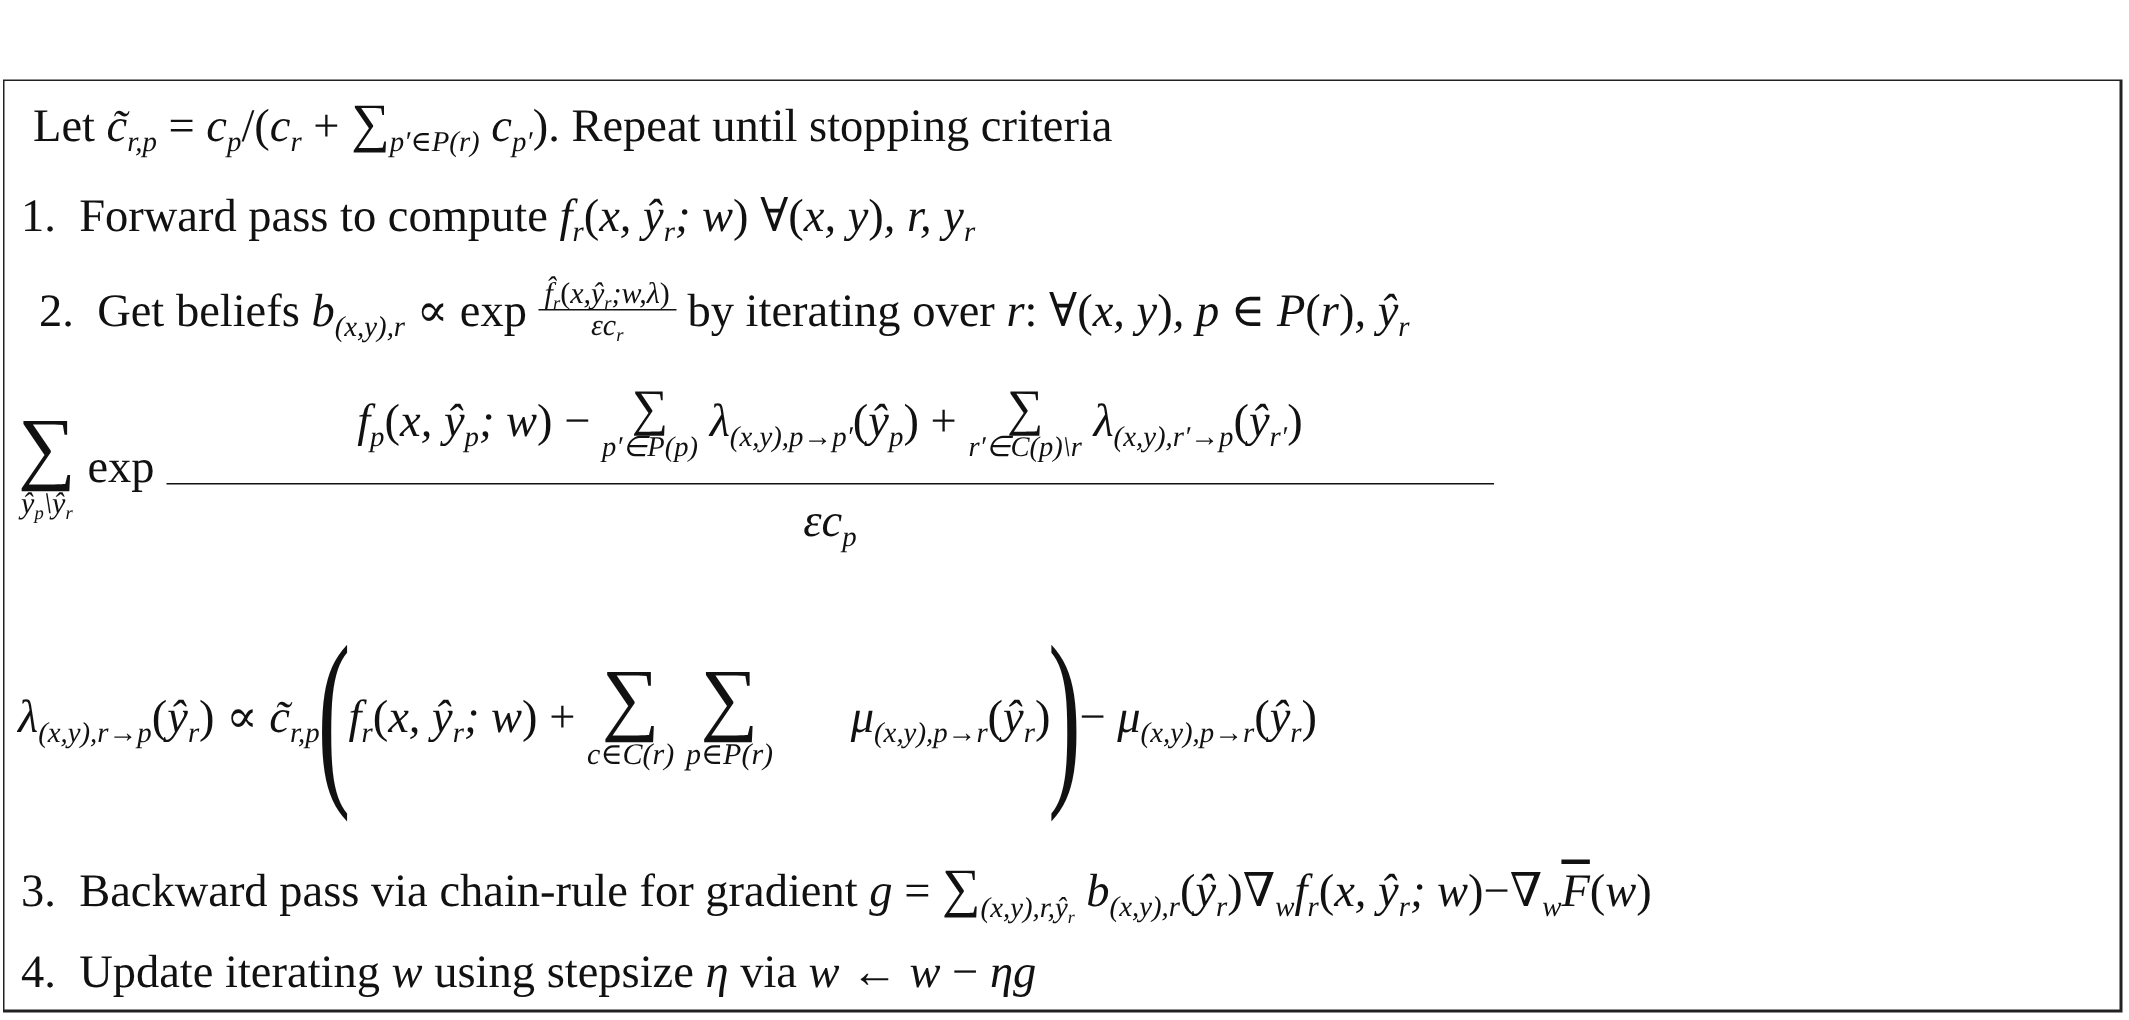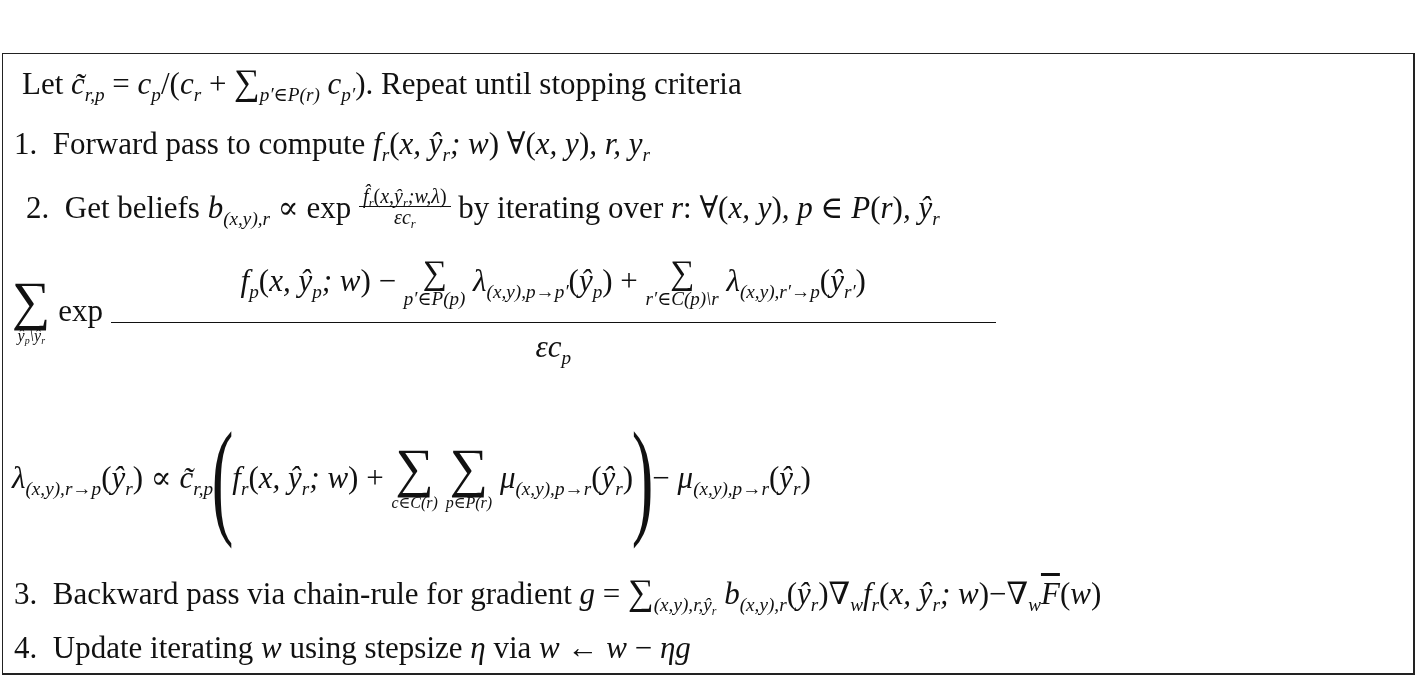--- a/index.html
+++ b/index.html
@@ -11,24 +11,24 @@
   .m{font-style:italic;}
   .r{font-style:normal;}
   sub,sup{font-size:62%;line-height:0;}
   sub{vertical-align:-0.35em;}
   .frac{display:inline-block;vertical-align:middle;text-align:center;}
   .frac .num{display:block;padding:0 4px;}
   .frac .den{display:block;border-top:1.5px solid #111;padding:0 4px;}
   .small{font-size:20px;}
   .bigsum{display:inline-block;vertical-align:middle;text-align:center;position:relative;}
   .bigsum .sym{display:block;font-size:54px;line-height:0.95;font-style:normal;}
-  .bigsum .lim{display:block;font-size:16px;font-style:italic;line-height:1.1;}
+  .bigsum .lim{display:block;font-size:20px;font-style:italic;line-height:1.1;}
   .midsum{display:inline-block;vertical-align:middle;text-align:center;}
   .midsum .sym{display:block;font-size:34px;line-height:0.9;font-style:normal;}
-  .midsum .lim{display:block;font-size:19px;font-style:italic;line-height:1.1;}
+  .midsum .lim{display:block;font-size:19px;font-style:italic;line-height:1.1;font-family:Liberation Serif, serif;}
   .bigparen{display:inline-block;font-size:130px;line-height:1;vertical-align:middle;
             transform:scaleX(0.5);font-weight:300;font-style:normal;margin:0 -12px;}
   .bar{text-decoration:overline;}
 </style>
 </head>
 <body>
 
 <div class="box"></div>
 
 <div class="line" style="left:22px;top:64px;">
@@ -68,21 +68,21 @@
       λ<sub>(x,y),r′→p</sub><span class="r">(</span>ŷ<sub>r′</sub><span class="r">)</span>
     </span>
     <span class="den" style="padding-top:8px;">εc<sub>p</sub></span>
   </span>
 </div>
 
 <div class="line m" style="left:12px;top:412px;">
   <span style="display:inline-block;vertical-align:middle;">λ<sub>(x,y),r→p</sub><span class="r">(</span>ŷ<sub>r</sub><span class="r">)</span> <span class="r">∝</span> c̃<sub>r,p</sub></span><span class="bigparen">(</span><span style="display:inline-block;vertical-align:middle;">f<sub>r</sub><span class="r">(</span>x, ŷ<sub>r</sub>; w<span class="r">)</span> <span class="r">+</span></span>
   <span class="bigsum"><span class="sym">∑</span><span class="lim">c∈C(r)</span></span>
   <span class="bigsum"><span class="sym">∑</span><span class="lim">p∈P(r)</span></span>
-  <span style="display:inline-block;vertical-align:middle;">μ<sub>(x,y),p→r</sub><span class="r">(</span>ŷ<sub>r</sub><span class="r">)</span></span><span class="bigparen">)</span><span style="display:inline-block;vertical-align:middle;"><span class="r">−</span> μ<sub>(x,y),p→r</sub><span class="r">(</span>ŷ<sub>r</sub><span class="r">)</span></span>
+  <span style="display:inline-block;vertical-align:middle;margin-left:44px;">μ<sub>(x,y),p→r</sub><span class="r">(</span>ŷ<sub>r</sub><span class="r">)</span></span><span class="bigparen">)</span><span style="display:inline-block;vertical-align:middle;"><span class="r">−</span> μ<sub>(x,y),p→r</sub><span class="r">(</span>ŷ<sub>r</sub><span class="r">)</span></span>
 </div>
 
 <div class="line" style="left:14px;top:574px;">
   <span>3.</span>&nbsp;
   <span>Backward pass via chain-rule for gradient</span>
   <span class="m">g <span class="r">=</span> <span class="r" style="font-size:36px;">∑</span><sub>(x,y),r,ŷ<sub>r</sub></sub> b<sub>(x,y),r</sub><span class="r">(</span>ŷ<sub>r</sub><span class="r">)∇</span><sub>w</sub>f<sub>r</sub><span class="r">(</span>x, ŷ<sub>r</sub>; w<span class="r">)−∇</span><sub>w</sub><span class="bar">F</span><span class="r">(</span>w<span class="r">)</span></span>
 </div>
 
 <div class="line" style="left:14px;top:632px;">
   <span>4.</span>&nbsp;

